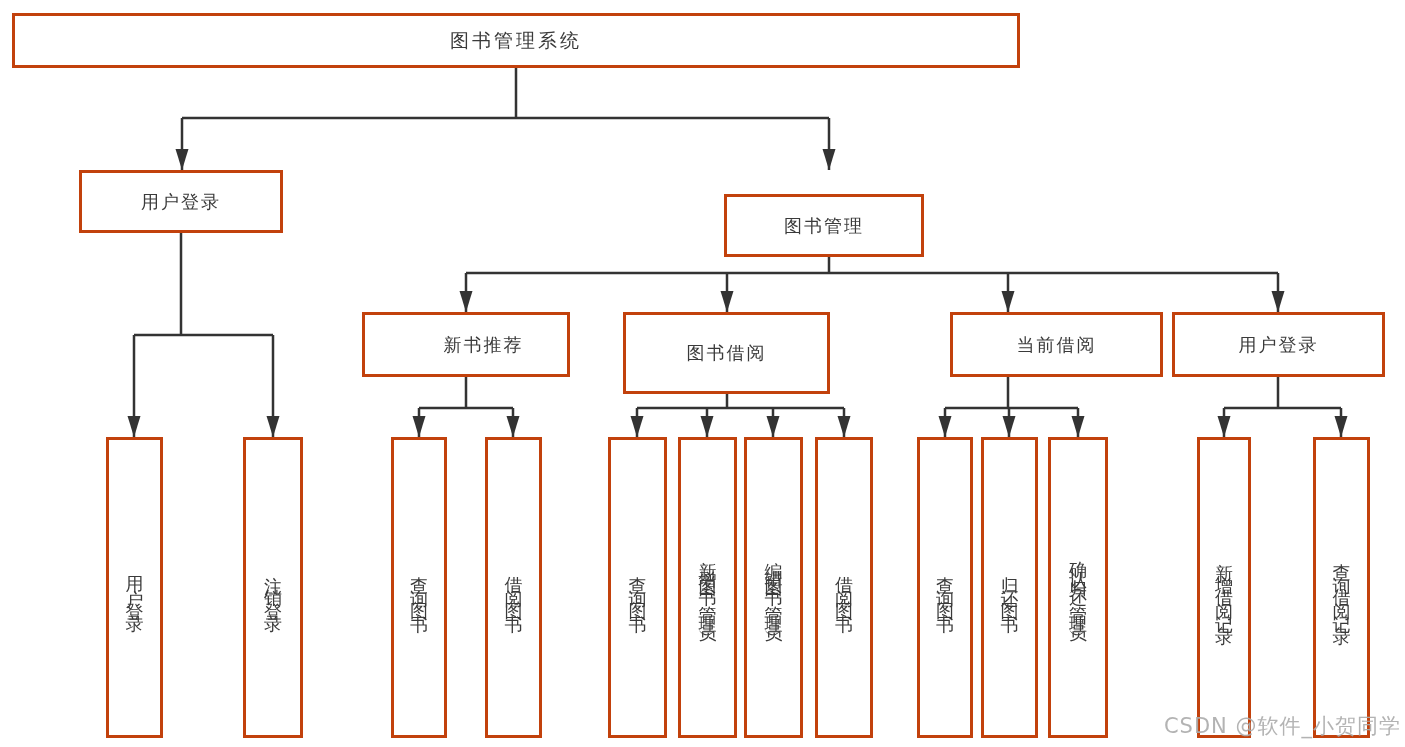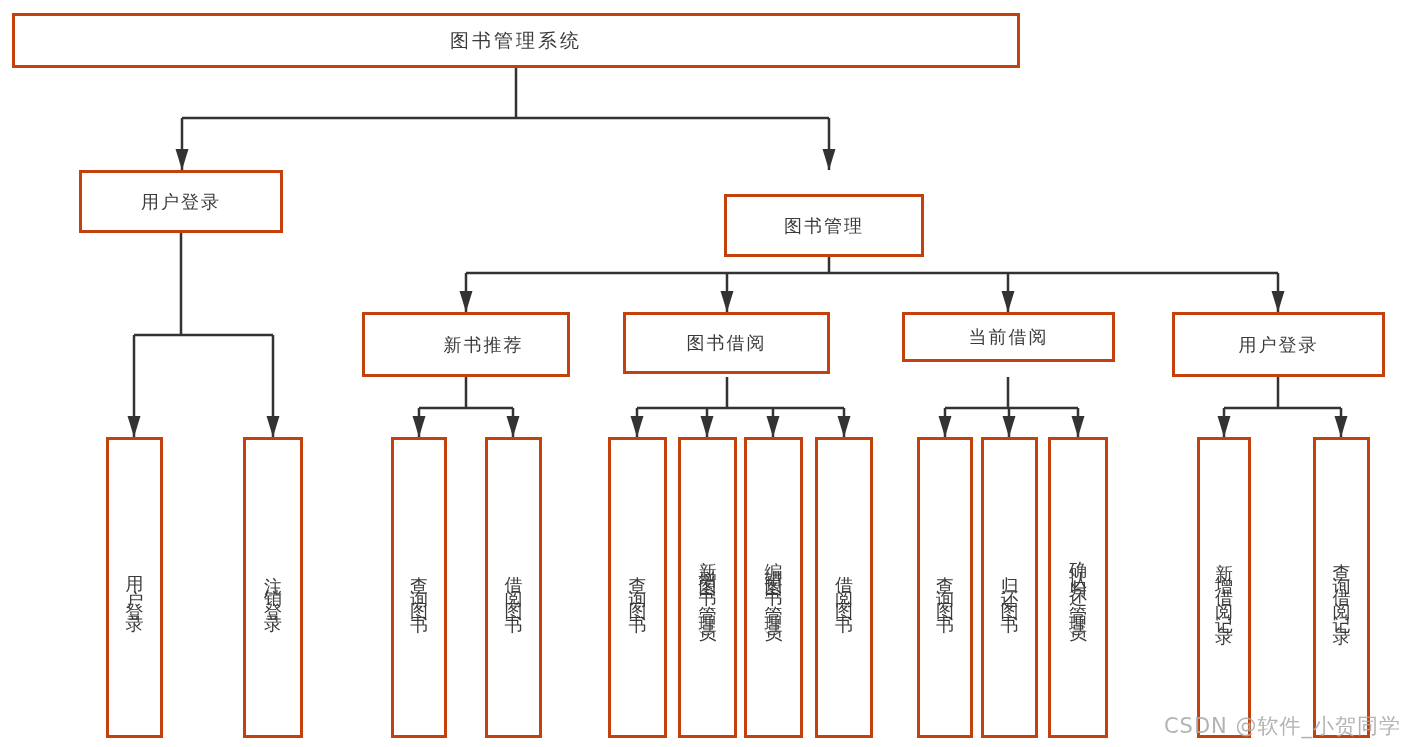--- a/index.html
+++ b/index.html
@@ -85,22 +85,22 @@
       </g>
     </g>
   </svg>
 
   <div class="node h root" style="left:12px;top:13px;width:1008px;height:55px;">图书管理系统</div>
 
   <div class="node h" style="left:79px;top:170px;width:204px;height:63px;">用户登录</div>
   <div class="node h" style="left:724px;top:170px;width:200px;height:63px;margin-top:24px;">图书管理</div>
 
   <div class="node h" style="left:362px;top:312px;width:208px;height:65px;padding-left:35px;">新书推荐</div>
-  <div class="node h" style="left:623px;top:312px;width:207px;height:62px;">图书借阅</div>
-  <div class="node h" style="left:902px;top:312px;width:213px;height:50px;">当前借阅</div>
+  <div class="node h" style="left:623px;top:312px;width:207px;height:82px;">图书借阅</div>
+  <div class="node h" style="left:950px;top:312px;width:213px;height:65px;">当前借阅</div>
   <div class="node h" style="left:1172px;top:312px;width:213px;height:65px;">用户登录</div>
 
   <div class="node v" style="left:106px;top:437px;width:57px;height:301px;">用户登录</div>
   <div class="node v" style="left:243px;top:437px;width:60px;height:301px;">注销登录</div>
 
   <div class="node v" style="left:391px;top:437px;width:56px;height:301px;">查询图书</div>
   <div class="node v" style="left:485px;top:437px;width:57px;height:301px;">借阅图书</div>
 
   <div class="node v" style="left:608px;top:437px;width:59px;height:301px;">查询图书</div>
   <div class="node v" style="left:678px;top:437px;width:59px;height:301px;letter-spacing:9px;">新增图书（管理员）</div>

